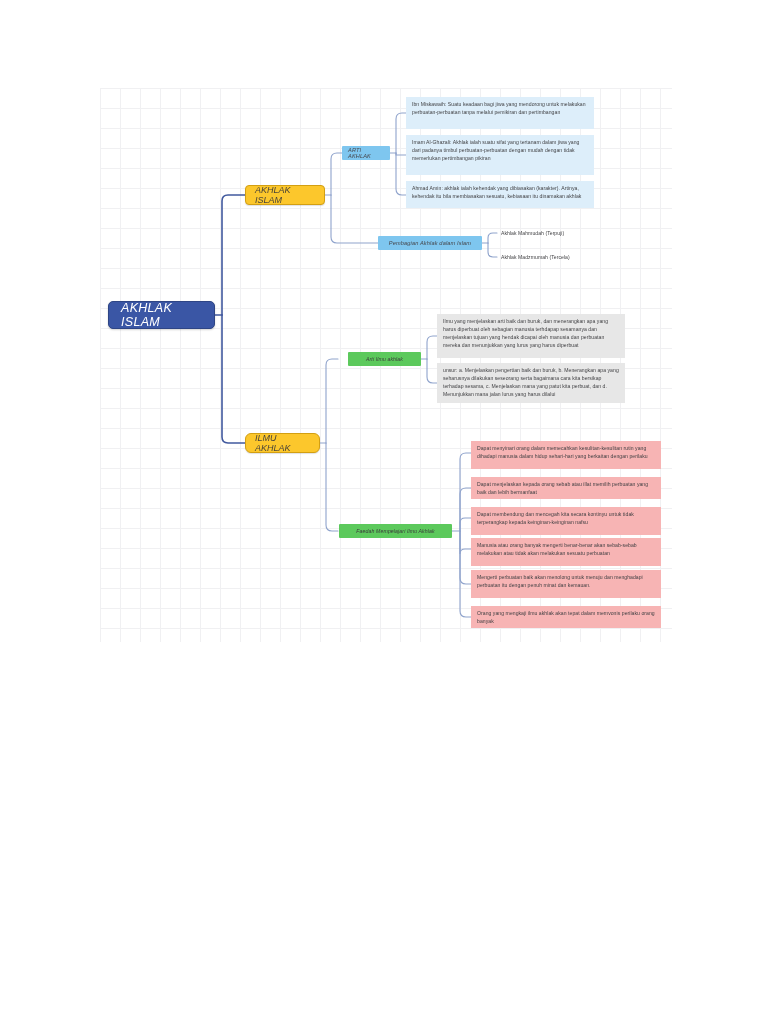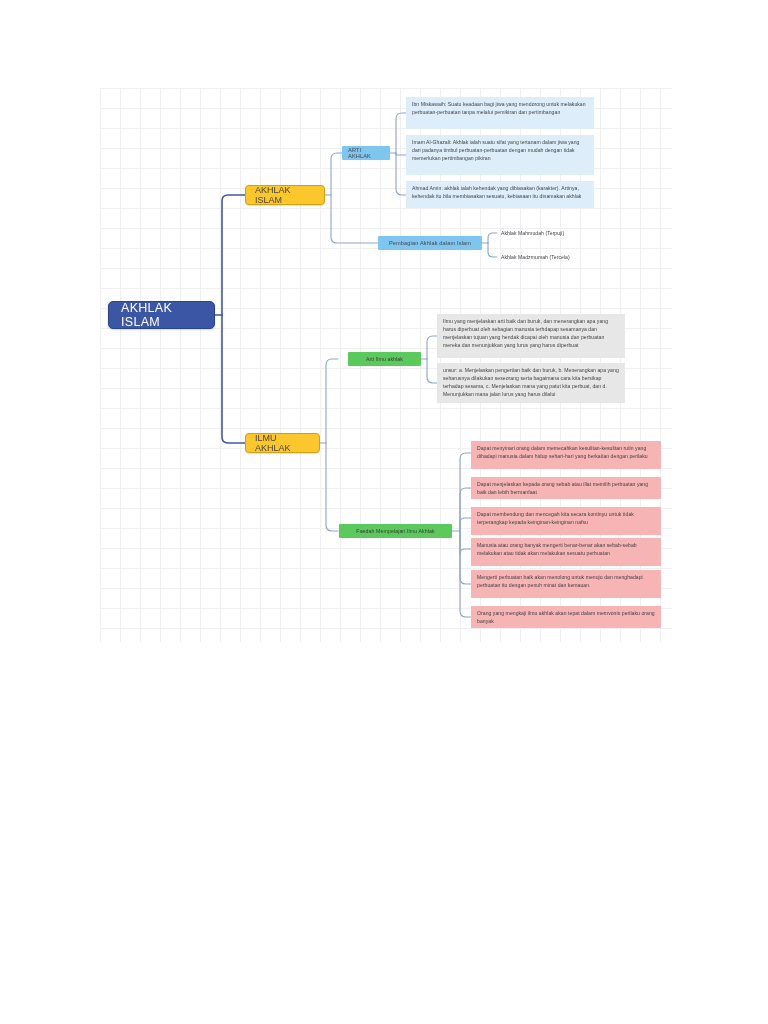--- a/index.html
+++ b/index.html
@@ -36,20 +36,21 @@
     width: 768px;
     height: 1024px;
     pointer-events: none;
   }
 
   .node {
     position: absolute;
     box-sizing: border-box;
     display: flex;
     align-items: center;
+    font-style: italic;
   }
 
   
   .root-node {
     background: #3a56a5;
     border: 1px solid #2e4585;
     border-radius: 5px;
     color: #ffffff;
     font-size: 12.5px;
     letter-spacing: 0.3px;
@@ -181,21 +182,21 @@
   <span>Pembagian Akhlak dalam Islam</span>
 </div>
 
 <div class="leaf leaf-plain" style="left:497px; top:228px; width:130px; height:11px;">
   <span>Akhlak Mahmudah (Terpuji)</span>
 </div>
 <div class="leaf leaf-plain" style="left:497px; top:252px; width:130px; height:11px;">
   <span>Akhlak Madzmumah (Tercela)</span>
 </div>
 
-<div class="node yellow-node" style="left:245px; top:433px; width:75px; height:20px;">
+<div class="node yellow-node" style="left:245px; top:433px; width:75px; height:20px;border-radius:6px;">
   <span>ILMU AKHLAK</span>
 </div>
 
 <div class="node green-node" style="left:348px; top:352px; width:73px; height:14px;">
   <span>Arti Ilmu akhlak</span>
 </div>
 
 <div class="leaf leaf-gray" style="left:437px; top:314px; width:188px; height:44px;">
   <span>Ilmu yang menjelaskan arti baik dan buruk, dan menerangkan apa yang harus diperbuat oleh sebagian manusia terhdapap sesamanya dan menjelaskan tujuan yang hendak dicapai oleh manusia dan perbuatan mereka dan menunjukkan yang lurus yang harus diperbuat</span>
 </div>

